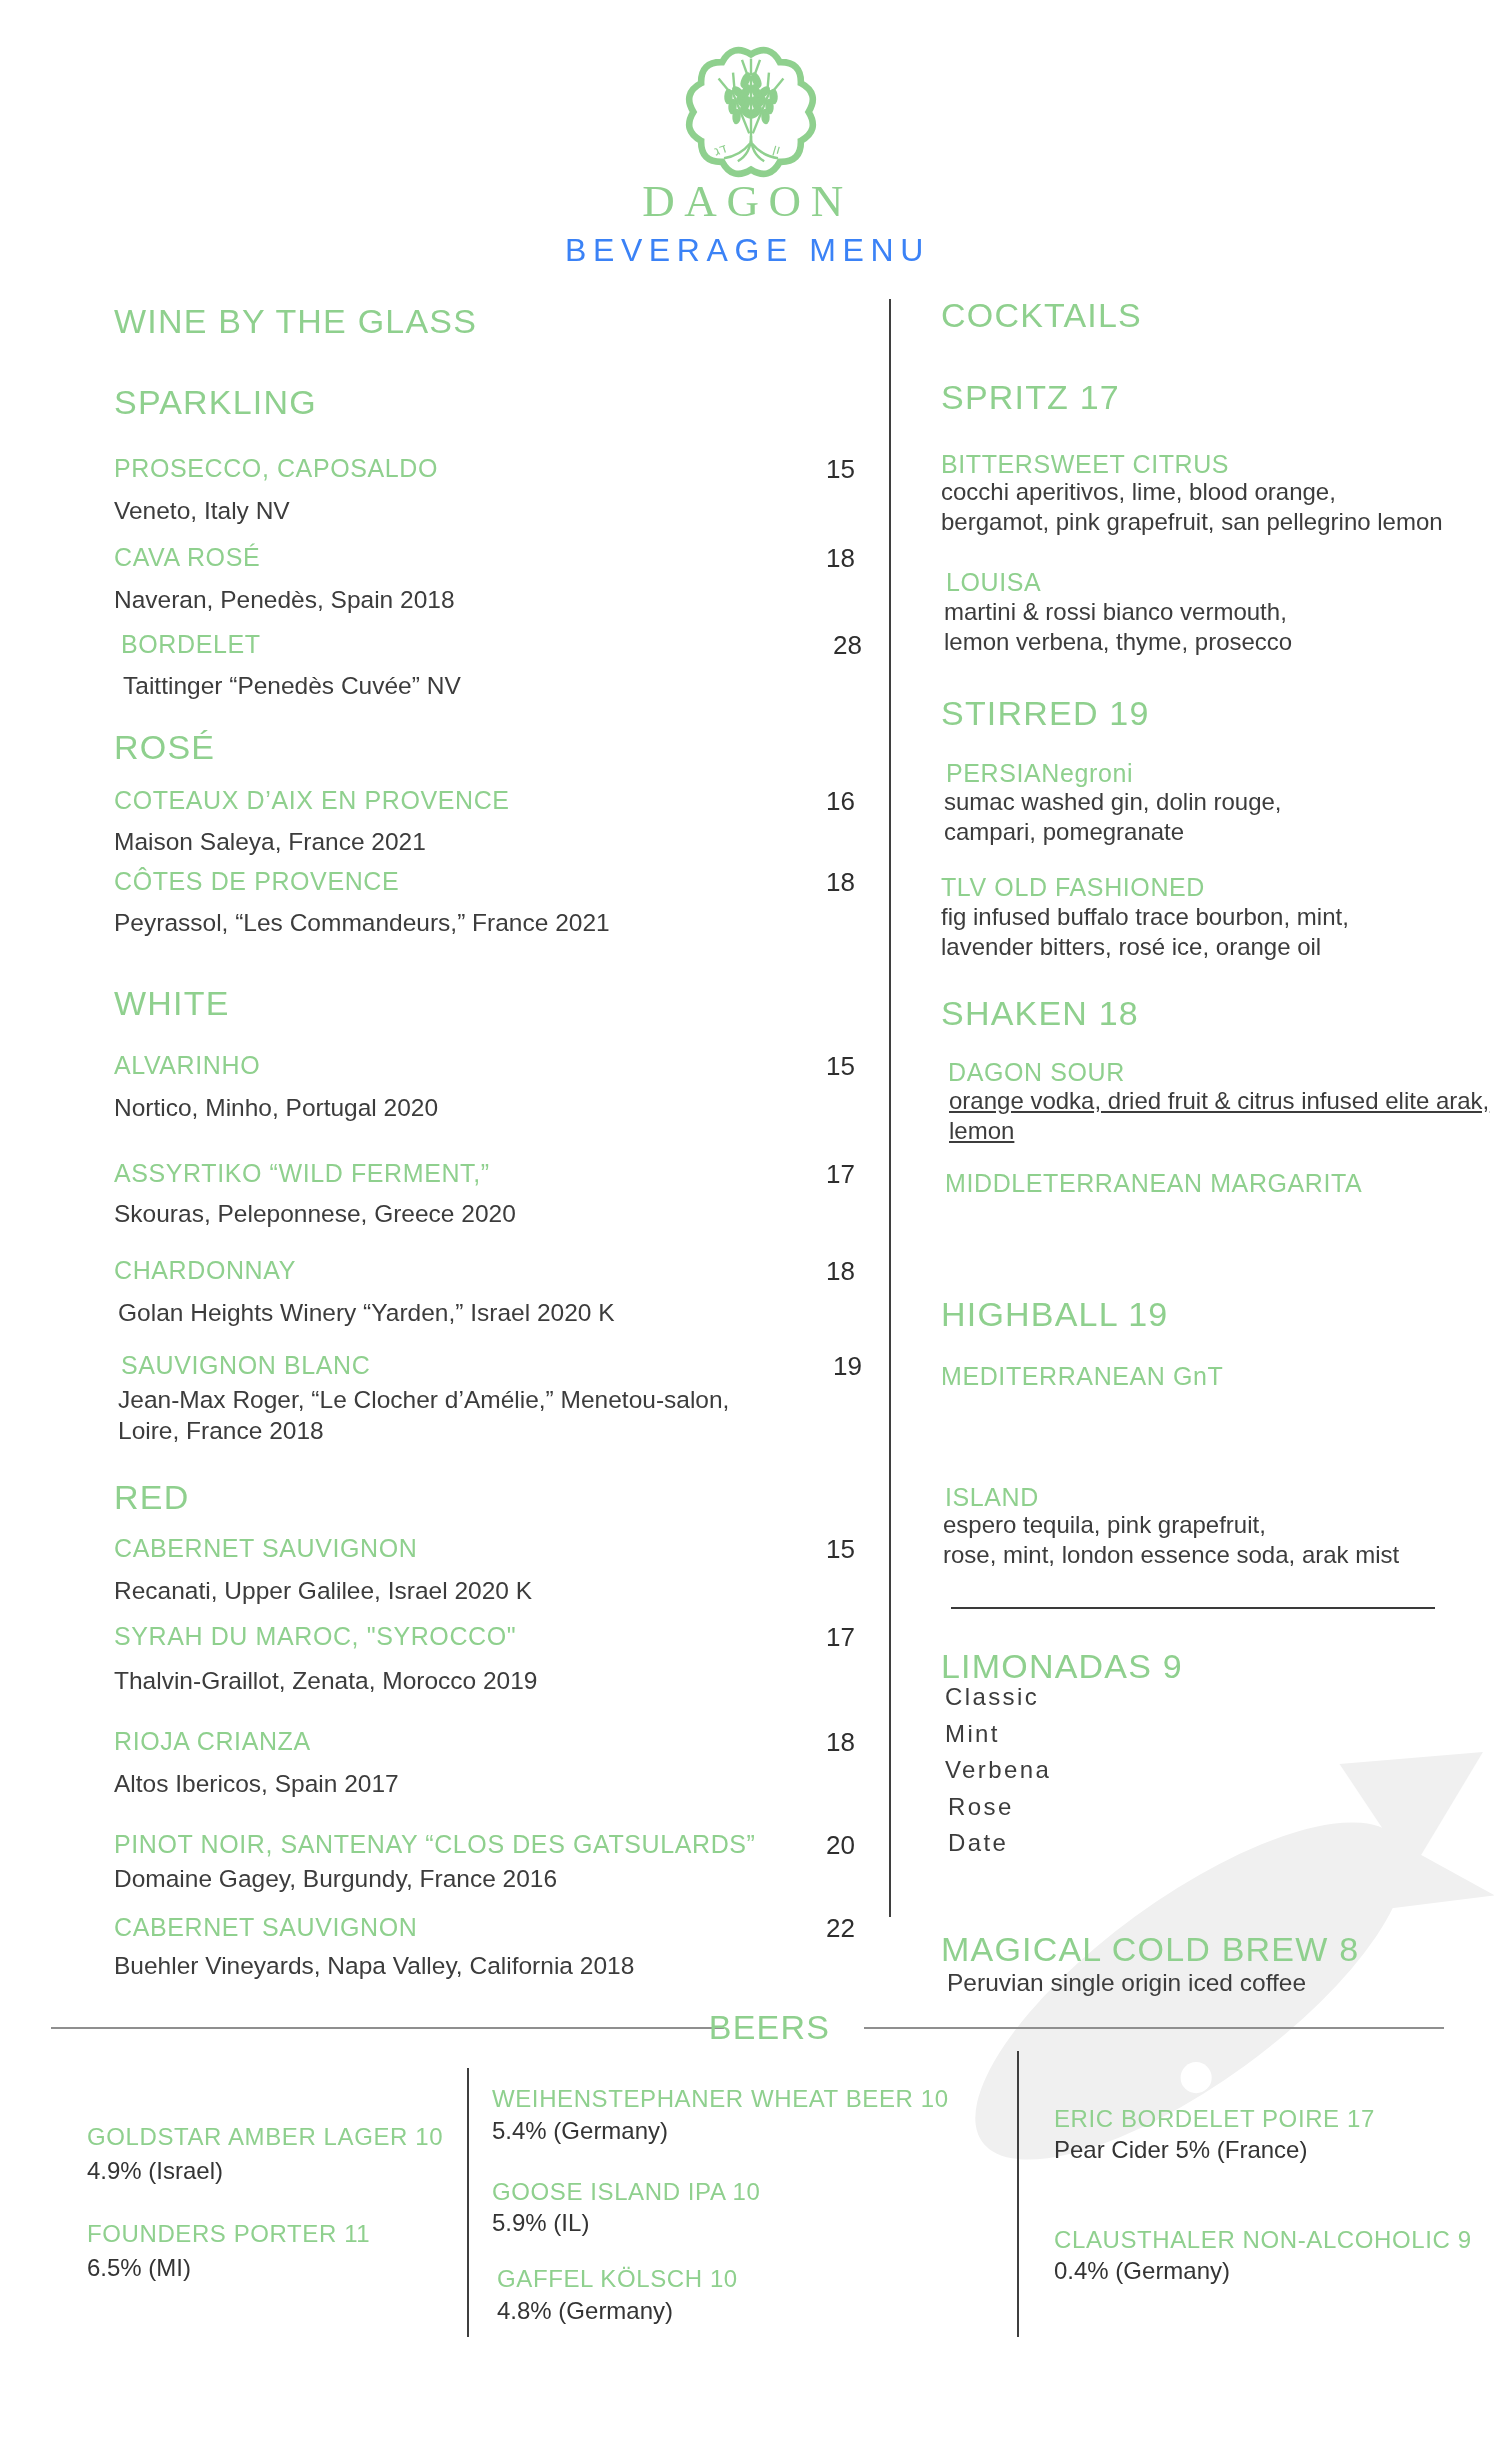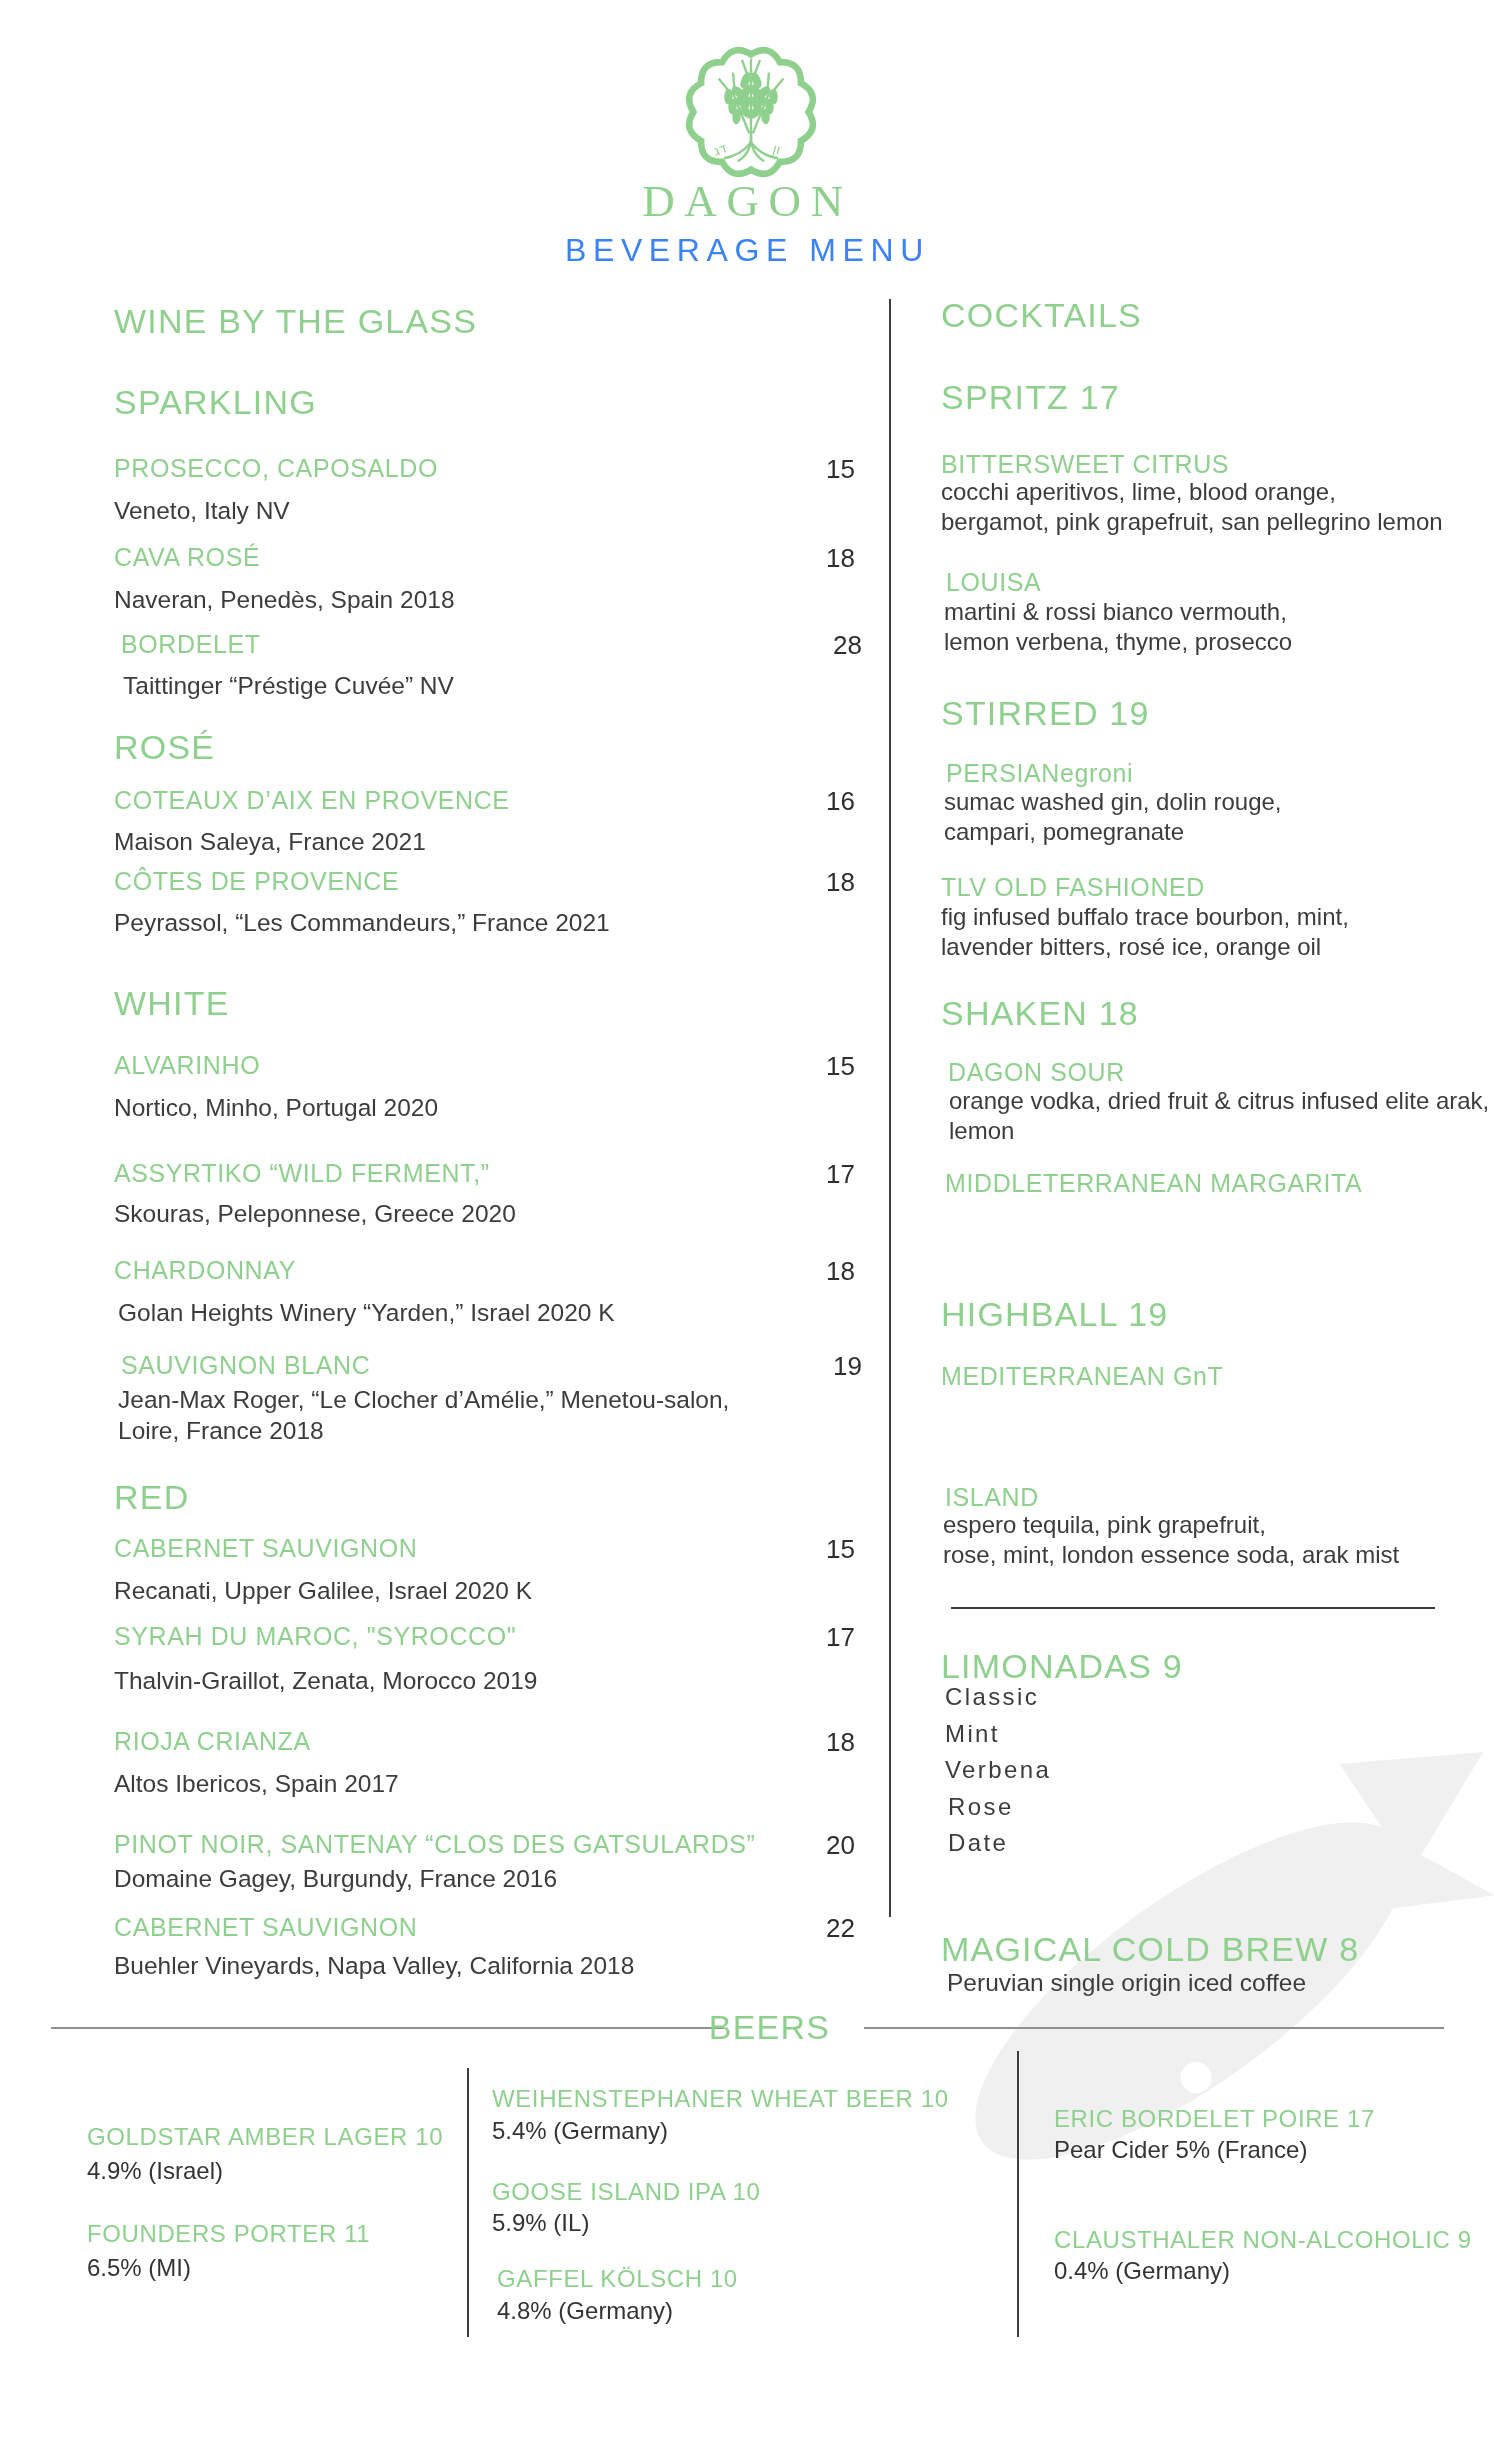--- a/index.html
+++ b/index.html
@@ -104,21 +104,21 @@
   <div class="ab row" style="left:114px;top:543px;">
     <span class="iname">CAVA ROSÉ</span>
     <span class="price">18</span>
   </div>
   <div class="ab idet" style="left:114px;top:585px;">Naveran, Penedès, Spain 2018</div>
 
   <div class="ab row" style="left:121px;top:630px;">
     <span class="iname">BORDELET</span>
     <span class="price">28</span>
   </div>
-  <div class="ab idet" style="left:123px;top:671px;">Taittinger “Préstige Cuvée” NV</div>
+  <div class="ab idet" style="left:123px;top:671px;">Taittinger “Penedès Cuvée” NV</div>
 
   <div class="ab h1" style="left:114px;top:728px;">ROSÉ</div>
 
   <div class="ab row" style="left:114px;top:786px;">
     <span class="iname">COTEAUX D’AIX EN PROVENCE</span>
     <span class="price">16</span>
   </div>
   <div class="ab idet" style="left:114px;top:827px;">Maison Saleya, France 2021</div>
 
   <div class="ab row" style="left:114px;top:867px;">
@@ -199,21 +199,21 @@
   <div class="ab h1" style="left:941px;top:694px;">STIRRED 19</div>
   <div class="ab cname" style="left:946px;top:759px;">PERSIANegroni</div>
   <div class="ab desc" style="left:944px;top:787px;">sumac washed gin, dolin rouge,
 campari, pomegranate</div>
   <div class="ab cname" style="left:941px;top:873px;">TLV OLD FASHIONED</div>
   <div class="ab desc" style="left:941px;top:902px;">fig infused buffalo trace bourbon, mint,
 lavender bitters, rosé ice, orange oil</div>
 
   <div class="ab h1" style="left:941px;top:994px;">SHAKEN 18</div>
   <div class="ab cname" style="left:948px;top:1058px;">DAGON SOUR</div>
-  <div class="ab desc" style="left:949px;top:1086px;">orange vodka, dried fruit &amp; citrus infused elite arak,
+  <div class="ab desc" style="left:949px;top:1086px;text-decoration:underline;">orange vodka, dried fruit &amp; citrus infused elite arak,
 lemon</div>
   <div class="ab cname" style="left:945px;top:1169px;">MIDDLETERRANEAN MARGARITA</div>
 
   <div class="ab h1" style="left:941px;top:1295px;">HIGHBALL 19</div>
   <div class="ab cname" style="left:941px;top:1362px;">MEDITERRANEAN GnT</div>
   <div class="ab cname" style="left:945px;top:1483px;">ISLAND</div>
   <div class="ab desc" style="left:943px;top:1510px;">espero tequila, pink grapefruit,
 rose, mint, london essence soda, arak mist</div>
 
   <div class="ab thinrule" style="left:951px;top:1607px;width:484px;"></div>

